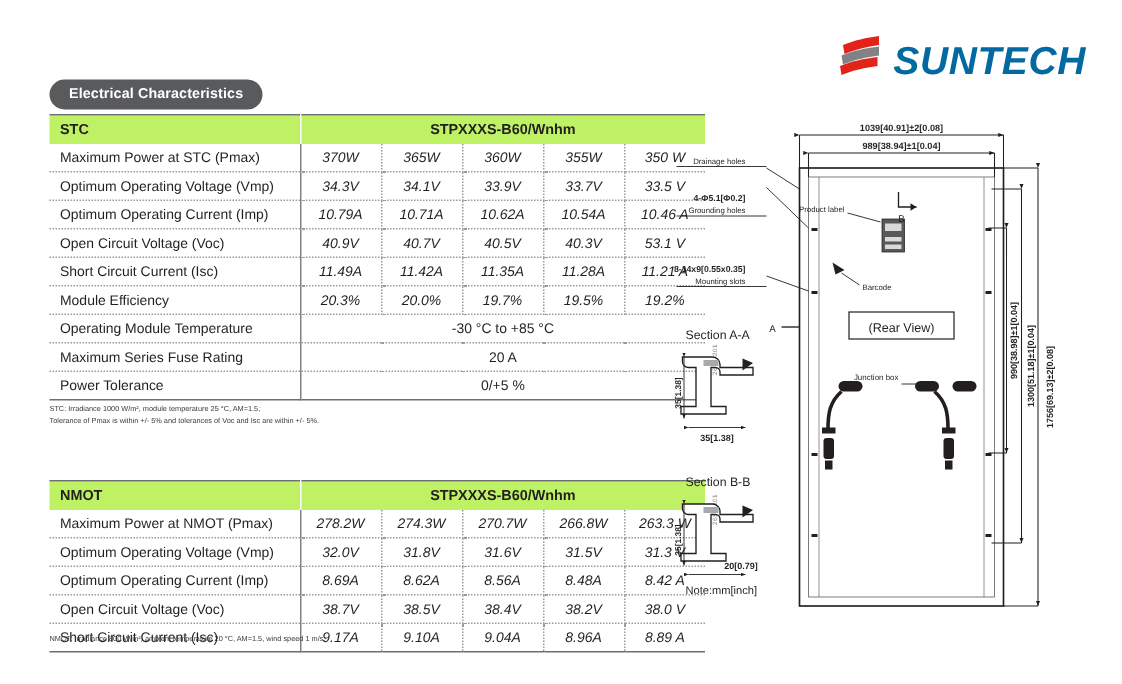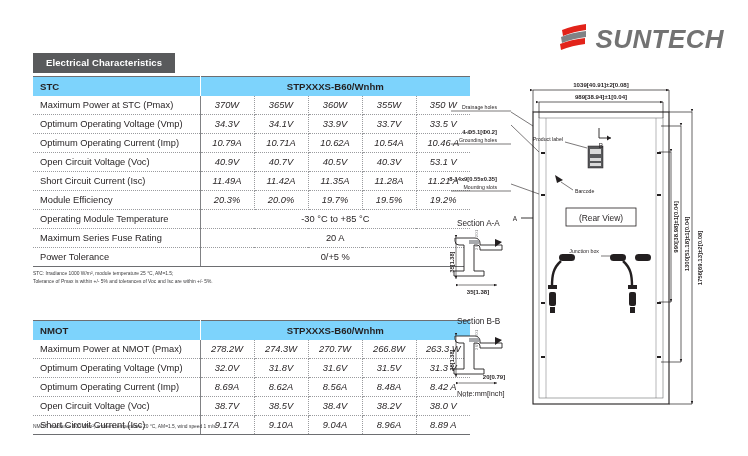--- a/index.html
+++ b/index.html
@@ -12,42 +12,42 @@
     position:relative;
   }
   
   #left-panel{position:absolute;left:0;top:0;width:478px;height:456px;}
 
   .section-pill{
     position:absolute;left:33px;top:53px;
     background:#595a5c;color:#ffffff;
     font-size:9.5px;font-weight:bold;
     padding:4px 13px 5px 13px;
-    border-radius:0;
+    border-radius:10px;
     letter-spacing:.1px;
     white-space:nowrap;
   }
 
   .spec-table{
     position:absolute;left:33px;width:437px;
     border-collapse:collapse;
     table-layout:fixed;
   }
   #stc-table{top:76px;}
   #nmot-table{top:320px;}
 
   .spec-table td{
     font-size:9.3px;
     padding:0;
     height:18px;
     vertical-align:middle;
     color:#231f20;
   }
   .spec-table tr.head-row td{
-    background:#7dd3fc;
+    background:#bef264;
     font-weight:bold;
     height:19px;
     font-size:9.6px;
   }
   td.rowlabel{
     padding-left:7px;
     text-align:left;
     border-right:1px solid #808184;
   }
   tr.head-row td.rowlabel{border-right:1px solid #ffffff;}
@@ -80,21 +80,21 @@
     transform:rotate(-90deg);
     transform-origin:left top;
     letter-spacing:.3px;
     white-space:nowrap;
   }
 
   
   #logo{position:absolute;right:24px;top:24px;display:flex;align-items:center;gap:7px;}
   #logo-text{
     font-size:26px;font-weight:bold;
-    color:#737373;letter-spacing:.4px;
+    color:#0369a1;letter-spacing:.4px;
     font-family:"Liberation Sans", sans-serif;
     font-style:italic;
   }
 
   
   #drawing{position:absolute;left:449px;top:66px;width:286px;height:390px;}
   #drawing svg{display:block;}
 </style>
 </head>
 <body>

